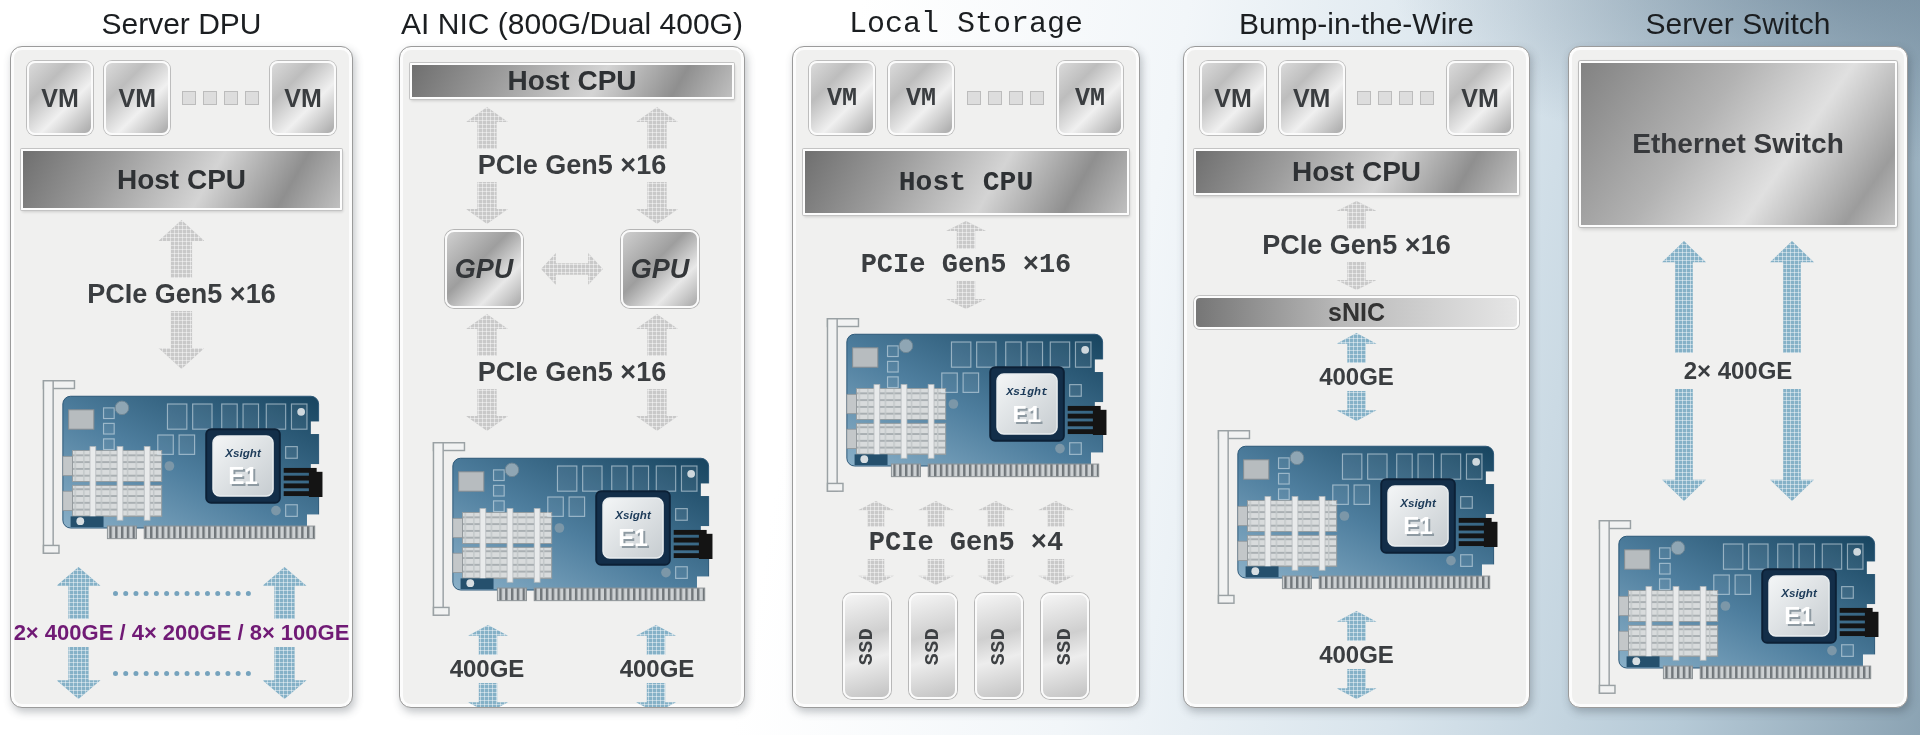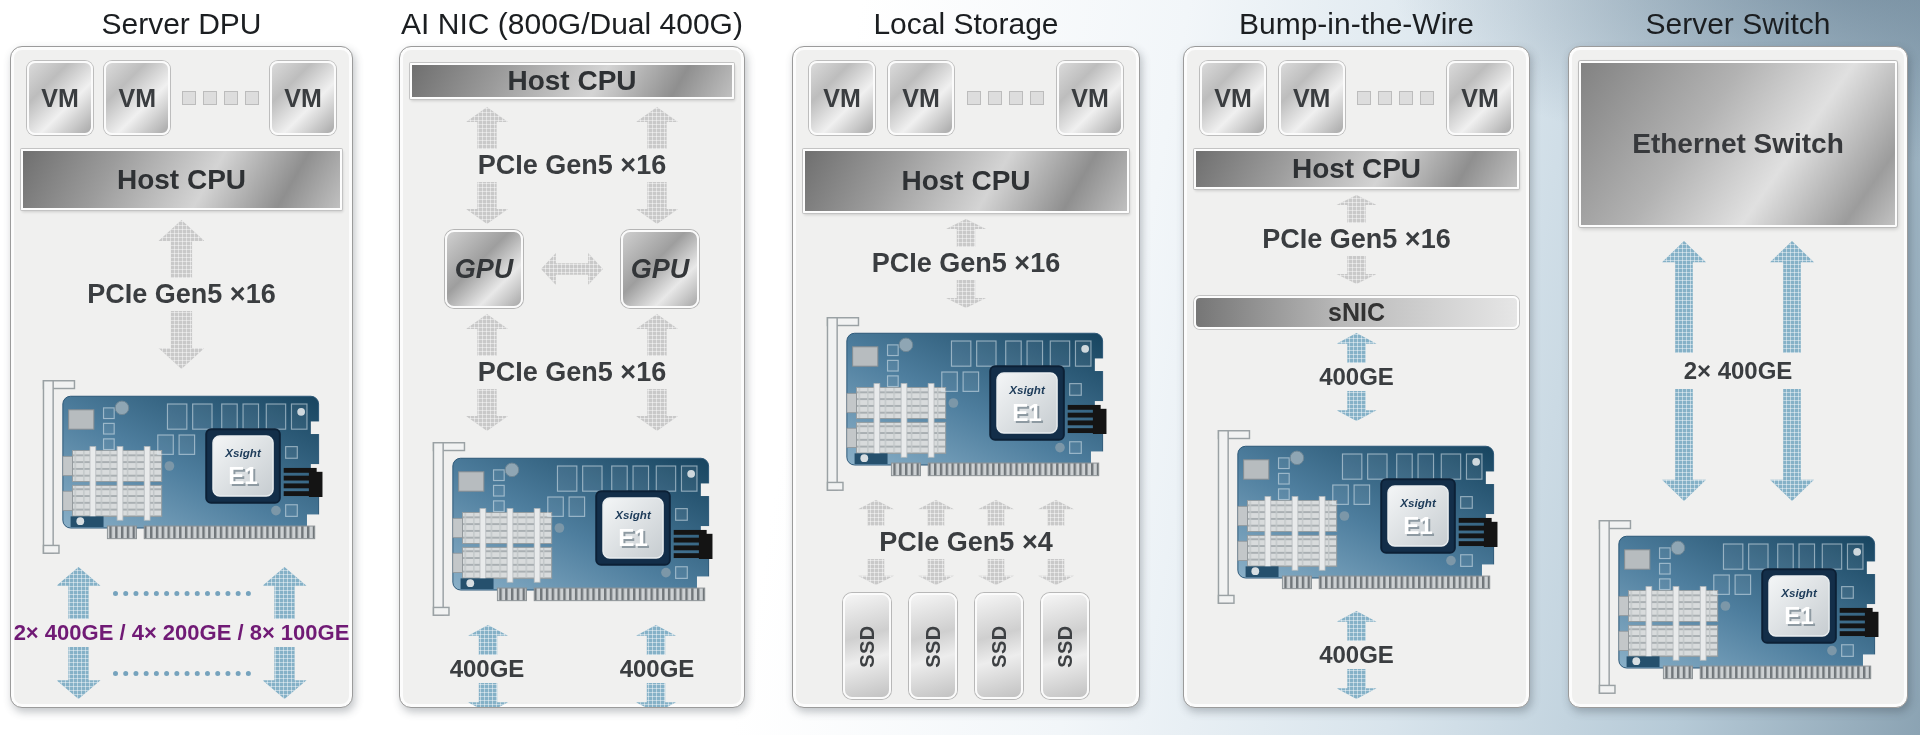--- a/index.html
+++ b/index.html
@@ -28,21 +28,21 @@
   .dots i{display:block;width:12px;height:12px;background:#dddddd;border:1px solid #bcbcbc;}
   .cpu{width:100%;height:72px;box-sizing:border-box;border-radius:1px;border:2px solid #fdfdfd;
       box-shadow:0 0 0 1px #c3c3c3,1px 2px 3px rgba(0,0,0,.15);
       background:linear-gradient(120deg,#6f6f6f 0%,#9c9c9c 28%,#d4d4d4 58%,#8f8f8f 82%,#c0c0c0 100%);
       display:flex;align-items:center;justify-content:center;font-size:28px;font-weight:600;color:#2e3134;margin-top:14px;}
   .gpu{width:74px;height:74px;border-radius:9px;border:2px solid #fbfbfb;box-shadow:0 0 0 1px #b5b5b5;
       background:linear-gradient(135deg,#cfcfcf 0%,#9e9e9e 42%,#e8e8e8 72%,#a8a8a8 100%);
       display:flex;align-items:center;justify-content:center;font-size:27px;font-weight:600;color:#333639;}
   .snic{width:100%;height:36px;box-sizing:border-box;border-radius:6px;border:2px solid #fdfdfd;
       box-shadow:0 0 0 1px #c3c3c3;background:linear-gradient(90deg,#767676 0%,#b9b9b9 45%,#e6e6e6 100%);
-      display:flex;align-items:center;justify-content:center;font-size:25px;font-weight:600;color:#333;margin-top:12px;}
+      display:flex;align-items:center;justify-content:center;font-size:25px;font-weight:600;color:#333;margin-top:6px;}
   .eswitch{width:100%;height:172px;box-sizing:border-box;border-radius:2px;border:2px solid #fdfdfd;
       box-shadow:0 0 0 1px #bbbbbb,1px 2px 4px rgba(0,0,0,.18);
       background:linear-gradient(125deg,#828282 0%,#b2b2b2 38%,#e0e0e0 64%,#9c9c9c 88%,#c2c2c2 100%);
       display:flex;align-items:center;justify-content:center;font-size:28px;font-weight:600;color:#37393c;margin-top:4px;}
   .ssd-row{display:flex;gap:18px;margin-top:8px;}
   .ssd{width:44px;height:102px;border-radius:9px;border:2px solid #fbfbfb;box-shadow:0 0 0 1px #b8b8b8;
       background:linear-gradient(165deg,#f5f5f5 0%,#cfcfcf 40%,#ededed 62%,#c2c2c2 100%);
       display:flex;align-items:center;justify-content:center;overflow:hidden;}
   .ssd span{transform:rotate(-90deg);font-size:20px;font-weight:600;color:#3d4043;letter-spacing:.5px;}
   
@@ -318,21 +318,21 @@
         <div class="lbl-ge">400GE</div>
       </div>
       <div class="pair-row">
         <div class="ar blue down bsm"></div>
         <div class="ar blue down bsm"></div>
       </div>
     </div>
   </div>
 </div>
 
-<div class="col" style="left:792px;width:348px;">
+<div class="col" style="left:792px;width:348px;font-family:Liberation Mono, monospace;">
   <div class="ptitle">Local Storage</div>
   <div class="panel">
     <div class="vm-row">
       <div class="vm">VM</div>
       <div class="vm">VM</div>
       <div class="dots">
           <i></i>
           <i></i>
           <i></i>
           <i></i>

